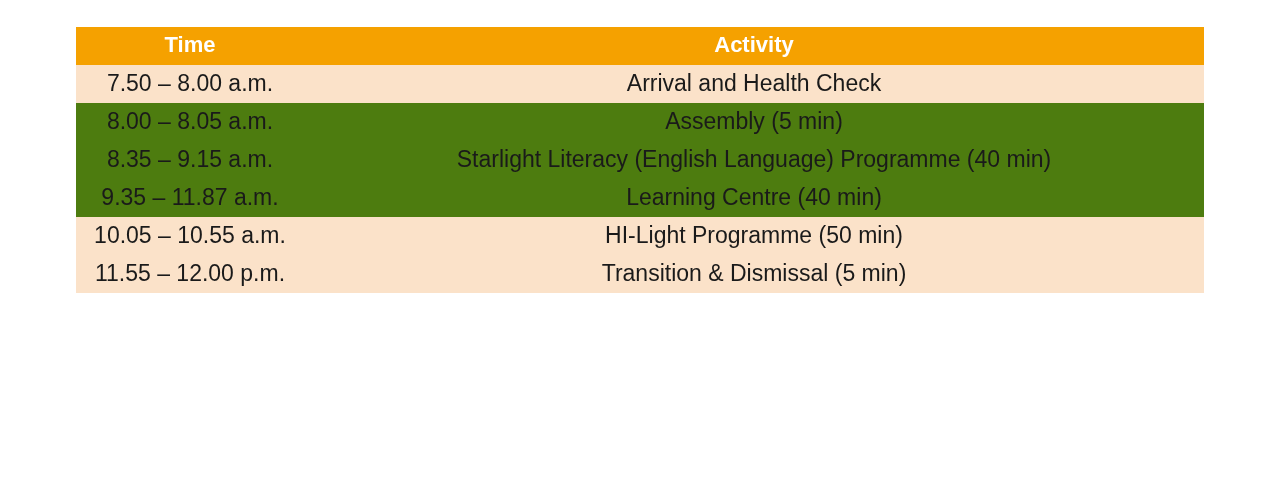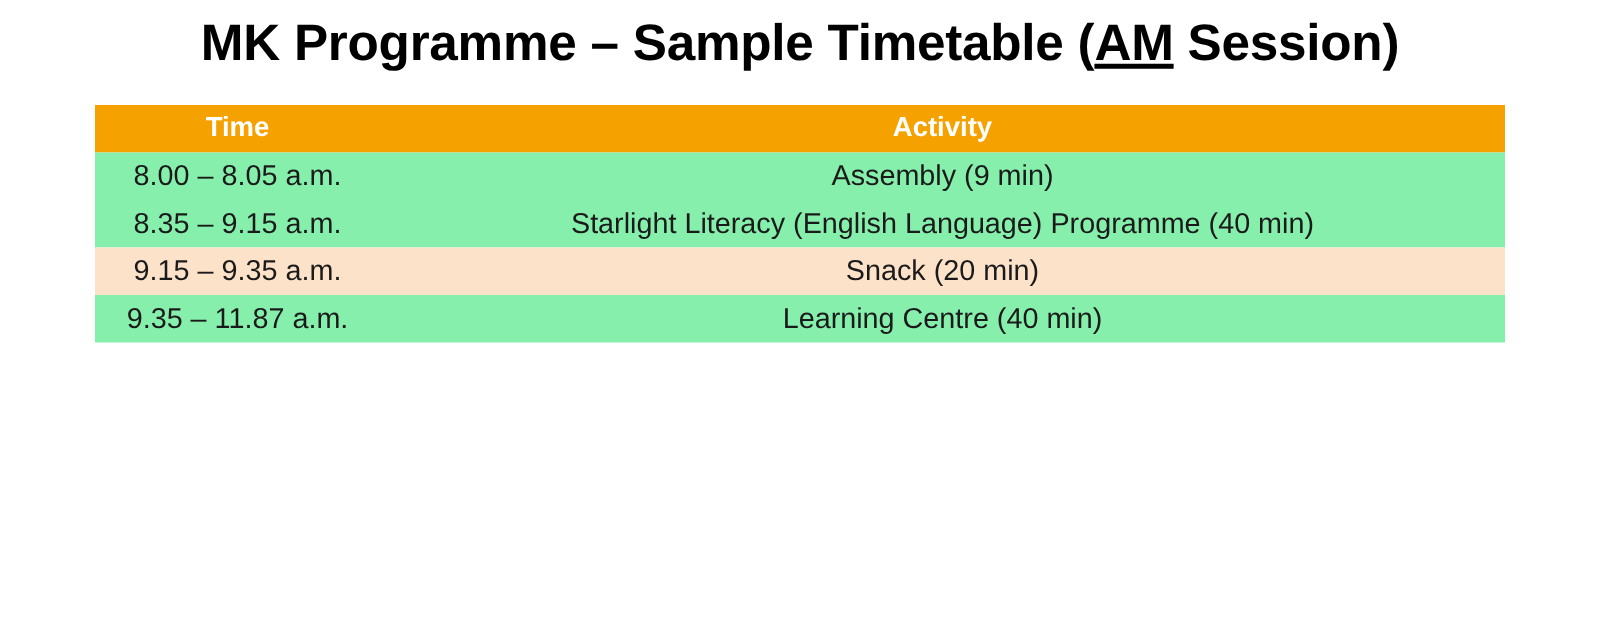--- a/index.html
+++ b/index.html
@@ -55,54 +55,59 @@
   table.timetable th.col-time { width: 228px; }
   table.timetable td {
     font-size: 23px;
     color: #1a1a1a;
     text-align: center;
     padding: 5px 0 6px 0;
     border: none;
     font-weight: 400;
   }
   table.timetable tr.row-odd td { background: #FBE2C9; }
-  table.timetable tr.row-even td { background: #86efac; text-align: center; }
+  table.timetable tr.row-even td { background: #4d7c0f; text-align: center; }
   table.timetable td.cell-time { width: 228px; }
 </style>
 </head>
 <body>
 
 <div class="slide">
 
-  <div class="title">
-    <span>MK Programme – Sample Timetable (</span><span class="underline">AM</span><span> Session)</span>
-  </div>
 
   <div class="table-wrap">
     <table class="timetable">
       <thead>
         <tr>
           <th class="col-time">Time</th>
           <th class="col-activity">Activity</th>
         </tr>
       </thead>
       <tbody>
+        <tr class="row-odd">
+          <td class="cell-time">7.50 – 8.00 a.m.</td>
+          <td class="cell-activity">Arrival and Health Check</td>
+        </tr>
         <tr class="row-even">
           <td class="cell-time">8.00 – 8.05 a.m.</td>
-          <td class="cell-activity">Assembly (9 min)</td>
+          <td class="cell-activity">Assembly (5 min)</td>
         </tr>
         <tr class="row-even">
           <td class="cell-time">8.35 – 9.15 a.m.</td>
           <td class="cell-activity">Starlight Literacy (English Language) Programme (40 min)</td>
         </tr>
-        <tr class="row-odd">
-          <td class="cell-time">9.15 – 9.35 a.m.</td>
-          <td class="cell-activity">Snack (20 min)</td>
-        </tr>
         <tr class="row-even">
           <td class="cell-time">9.35 – 11.87 a.m.</td>
           <td class="cell-activity">Learning Centre (40 min)</td>
+        </tr>
+        <tr class="row-odd">
+          <td class="cell-time">10.05 – 10.55 a.m.</td>
+          <td class="cell-activity">HI-Light Programme (50 min)</td>
+        </tr>
+        <tr class="row-odd">
+          <td class="cell-time">11.55 – 12.00 p.m.</td>
+          <td class="cell-activity">Transition &amp; Dismissal (5 min)</td>
         </tr>
       </tbody>
     </table>
   </div>
 
 </div>
 
 </body></html>

